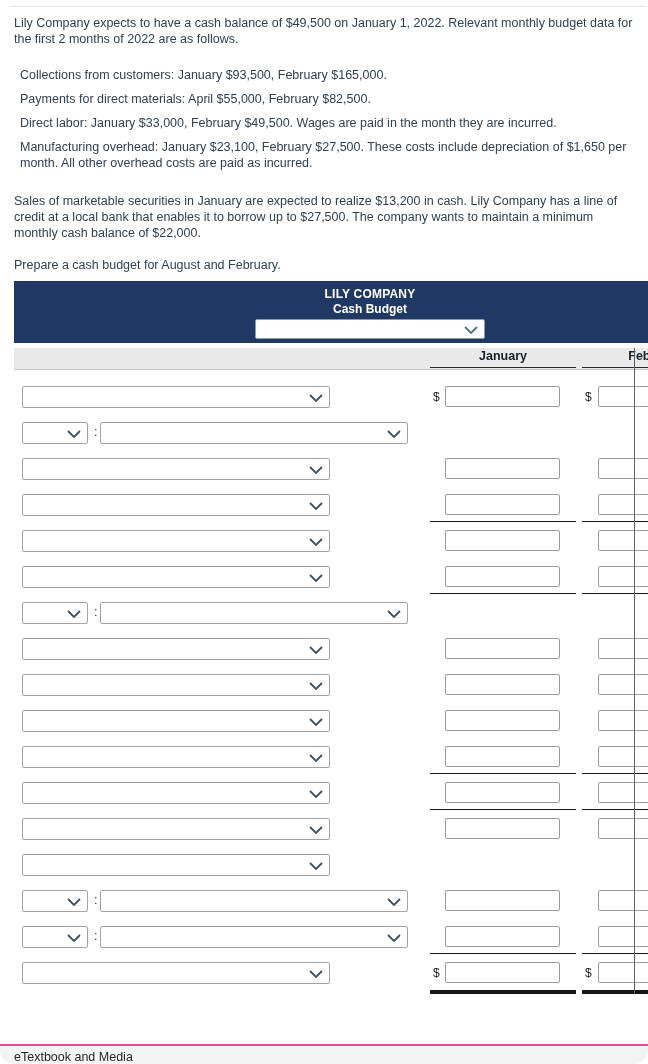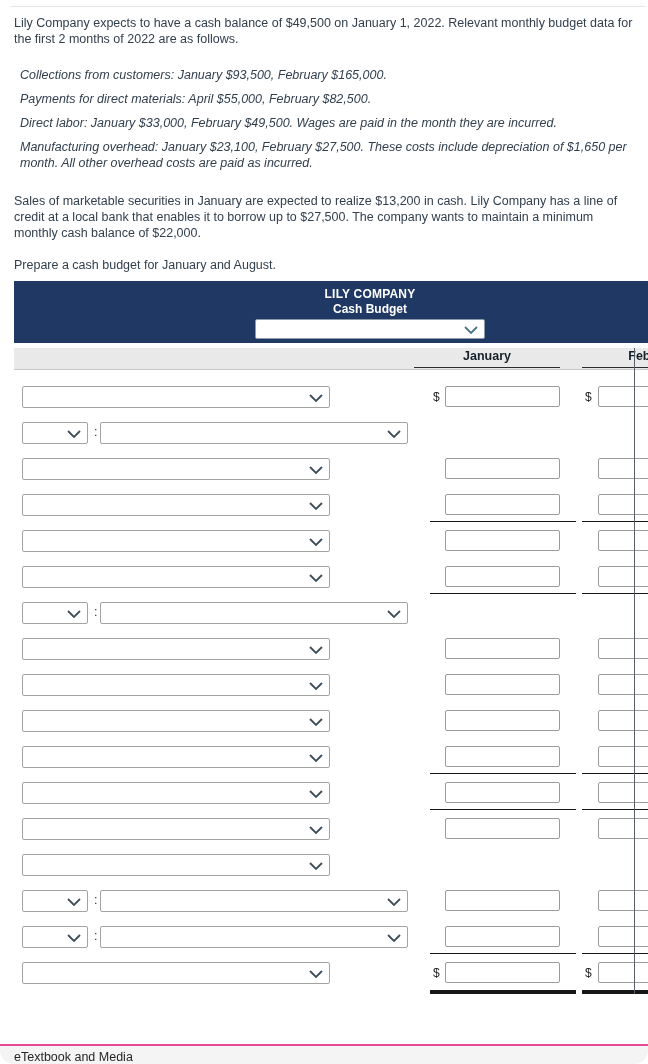--- a/index.html
+++ b/index.html
@@ -2,41 +2,41 @@
 <html><head>
 <meta charset="utf-8">
 <style>
   * { margin:0; padding:0; box-sizing:border-box; }
   html,body { background:#fff; }
   body { width:648px; height:1064px; overflow:hidden; font-family:"Liberation Sans",sans-serif; }
   .page { position:relative; width:648px; height:1064px; overflow:hidden; color:#32404e; font-size:12.5px; background:#fff;border-radius:14px; }
   .card-top { margin:6px 0 0 10px; border-top:1px solid #e4e6e8; }
   .problem { padding:8px 14px 0 14px; }
   .para { line-height:16px; }
-  .bullets { margin:20px 0 0 6px; width:612px;font-style:italic; }
+  .bullets { margin:20px 0 0 6px; width:612px; }
   .bullet { line-height:16px; margin-bottom:8px; }
   .additional { margin-top:22px; width:622px; }
   .instruction { margin-top:16px; }
 
   .sheet-clip { position:relative; margin:8px 0 0 14px; width:634px; height:713px; overflow:hidden; }
   .sheet { position:relative; width:712px; }
   .navy { height:62px; text-align:center; color:#fff; padding-top:6px; }
   .company { font-weight:bold; font-size:12px; line-height:14px; letter-spacing:.2px; }
   .wtitle { font-weight:bold; font-size:12px; line-height:14px; margin-top:1px; }
   .sel { position:absolute; top:0; height:22px; background:#fff; border:1px solid #a3a3a3; border-radius:2px; cursor:pointer; }
   .sel.header { position:relative; display:block; width:230px; height:20px; margin:3px auto 0; border:1px solid #8d9aab; }
   .sel.wide  { left:8px;  width:308px; }
   .sel.small { left:8px;  width:66px; }
   .sel.widec { left:86px; width:308px; }
   .chev { position:absolute; right:6px; top:7px; line-height:0; }
   .sel.header .chev { top:6px; }
 
   .colhead { position:relative; margin-top:5px; height:22px; background:#e9e9e9; border-bottom:1px solid #c9c9c9; }
   .col { position:absolute; top:1px; width:146px; height:19px; text-align:center; font-weight:bold; color:#16202a; border-bottom:1px solid #2b2b2b; }
-  .col.jan { left:400px; }
+  .col.jan { left:416px; }
   .col.feb { left:568px; }
 
   .rows { position:relative; padding-top:16px; }
   .row { position:relative; height:22px; margin-bottom:14px; width:712px; }
   .colon { position:absolute; left:80px; top:3px; color:#333; }
   .usd { position:absolute; top:4px; font-size:12px; color:#222; }
   .usd.jan { left:419px; }
   .usd.feb { left:571px; }
   .amt { position:absolute; top:0; height:21px; width:115px; border:1px solid #9b9b9b; border-radius:2px; background:#fff; padding:0 4px; font:inherit; color:#222; }
   .amt.jan { left:431px; }
@@ -57,21 +57,21 @@
 
   <div class="problem">
     <p class="para">Lily Company expects to have a cash balance of $49,500 on January 1, 2022. Relevant monthly budget data for the first 2 months of 2022 are as follows.</p>
     <div class="bullets" id="bullets">
         <div class="bullet">Collections from customers: January $93,500, February $165,000.</div>
         <div class="bullet">Payments for direct materials: April $55,000, February $82,500.</div>
         <div class="bullet">Direct labor: January $33,000, February $49,500. Wages are paid in the month they are incurred.</div>
         <div class="bullet">Manufacturing overhead: January $23,100, February $27,500. These costs include depreciation of $1,650 per month. All other overhead costs are paid as incurred.</div>
       </div>
     <p class="para additional">Sales of marketable securities in January are expected to realize $13,200 in cash. Lily Company has a line of credit at a local bank that enables it to borrow up to $27,500. The company wants to maintain a minimum monthly cash balance of $22,000.</p>
-    <p class="para instruction">Prepare a cash budget for January and August.</p>
+    <p class="para instruction">Prepare a cash budget for August and February.</p>
   </div>
 
   <div class="sheet-clip">
     <div class="sheet">
       <div class="navy" id="navy" style="background: rgb(31, 56, 100);">
         <div class="company">LILY COMPANY</div>
         <div class="wtitle">Cash Budget</div>
         <div class="sel header" id="period-select">
             <span class="chev"><svg width="14" height="8" viewBox="0 0 14 8">
                 <polyline points="1,1 7,7 13,1" fill="none" stroke="#4a7484" stroke-width="1.8"></polyline>

